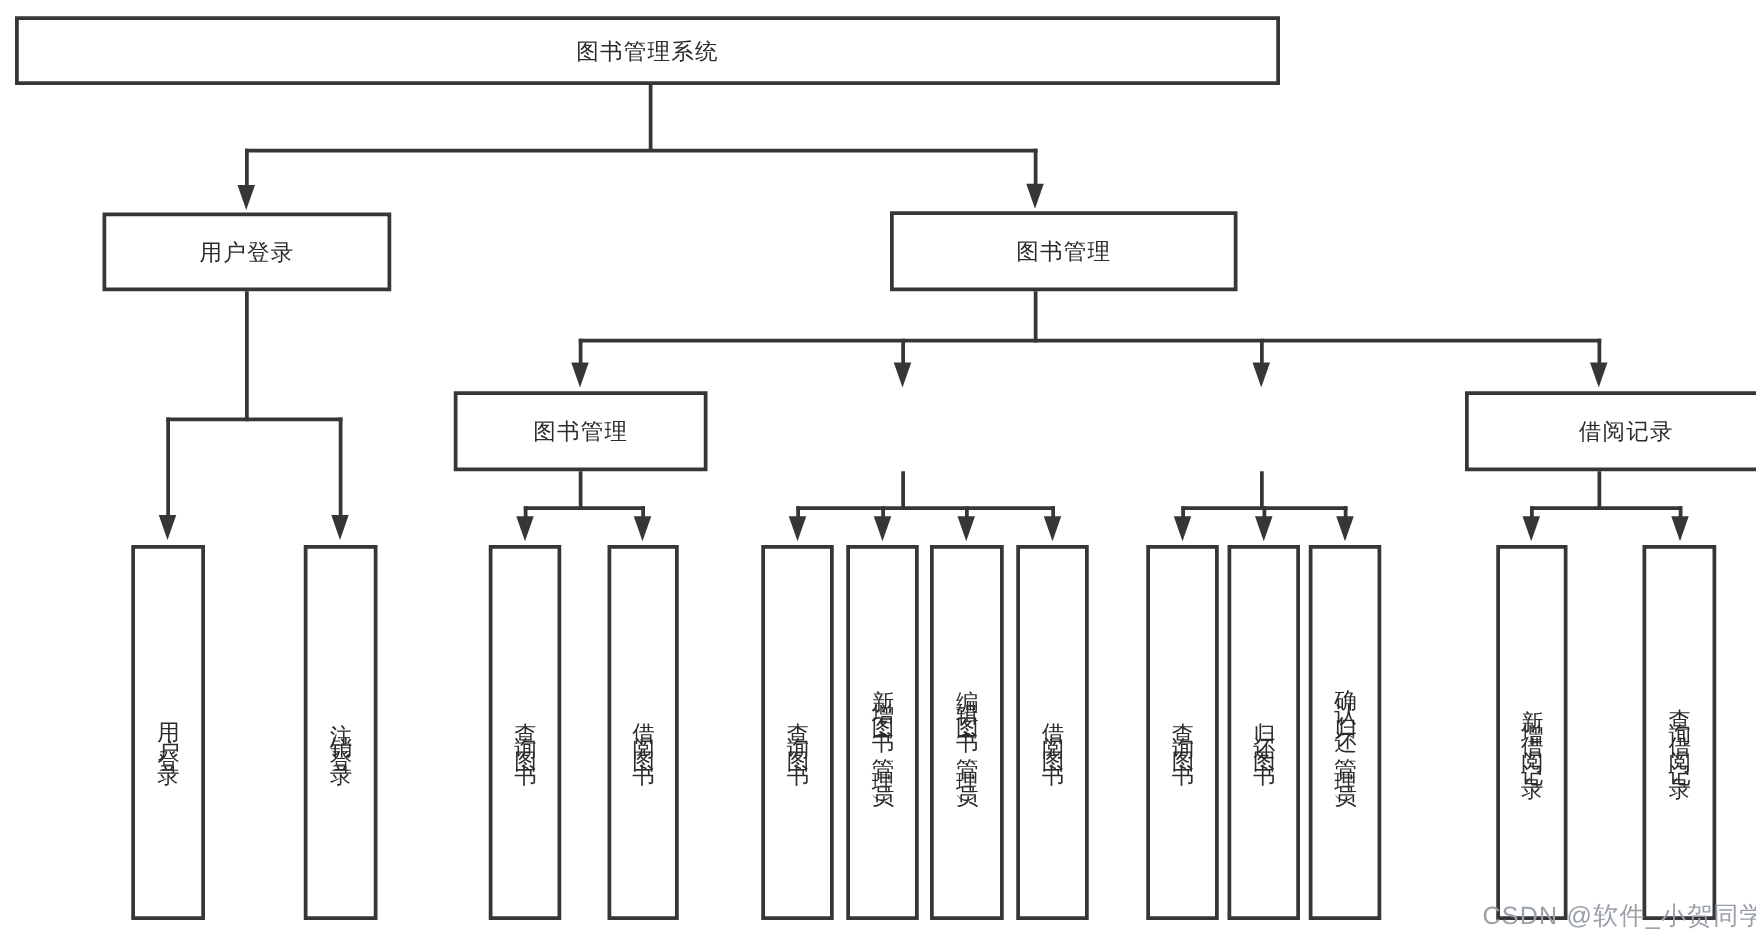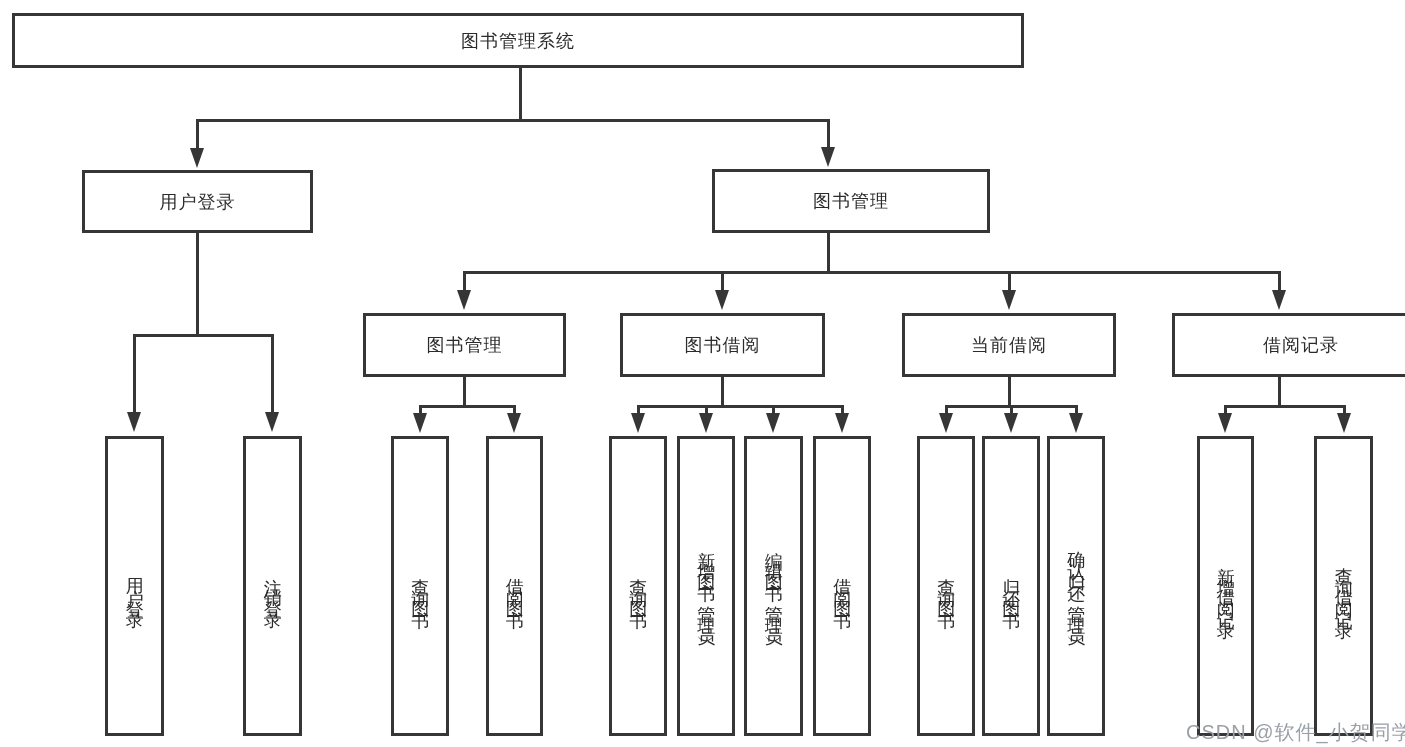--- a/index.html
+++ b/index.html
@@ -46,22 +46,20 @@
   <div class="line" style="left:463px;top:271px;width:3px;height:21px"></div>
   <div class="arrow" style="left:457px;top:290px"></div>
   <div class="line" style="left:721px;top:271px;width:3px;height:21px"></div>
   <div class="arrow" style="left:715px;top:290px"></div>
   <div class="line" style="left:1008px;top:271px;width:3px;height:21px"></div>
   <div class="arrow" style="left:1002px;top:290px"></div>
   <div class="line" style="left:1278px;top:271px;width:3px;height:21px"></div>
   <div class="arrow" style="left:1272px;top:290px"></div>
 
   <div class="box" style="left:363px;top:313px;width:203px;height:64px">图书管理</div>
-  <div class="box" style="left:620px;top:313px;width:205px;height:64px">图书借阅</div>
-  <div class="box" style="left:902px;top:313px;width:214px;height:64px">当前借阅</div>
   <div class="box" style="left:1172px;top:313px;width:258px;height:64px">借阅记录</div>
 
   <div class="line" style="left:463px;top:377px;width:3px;height:31px"></div>
   <div class="line" style="left:419px;top:405px;width:97px;height:3px"></div>
   <div class="line" style="left:419px;top:405px;width:3px;height:11px"></div>
   <div class="arrow" style="left:413px;top:413px"></div>
   <div class="line" style="left:513px;top:405px;width:3px;height:11px"></div>
   <div class="arrow" style="left:507px;top:413px"></div>
 
   <div class="line" style="left:721px;top:377px;width:3px;height:31px"></div>

